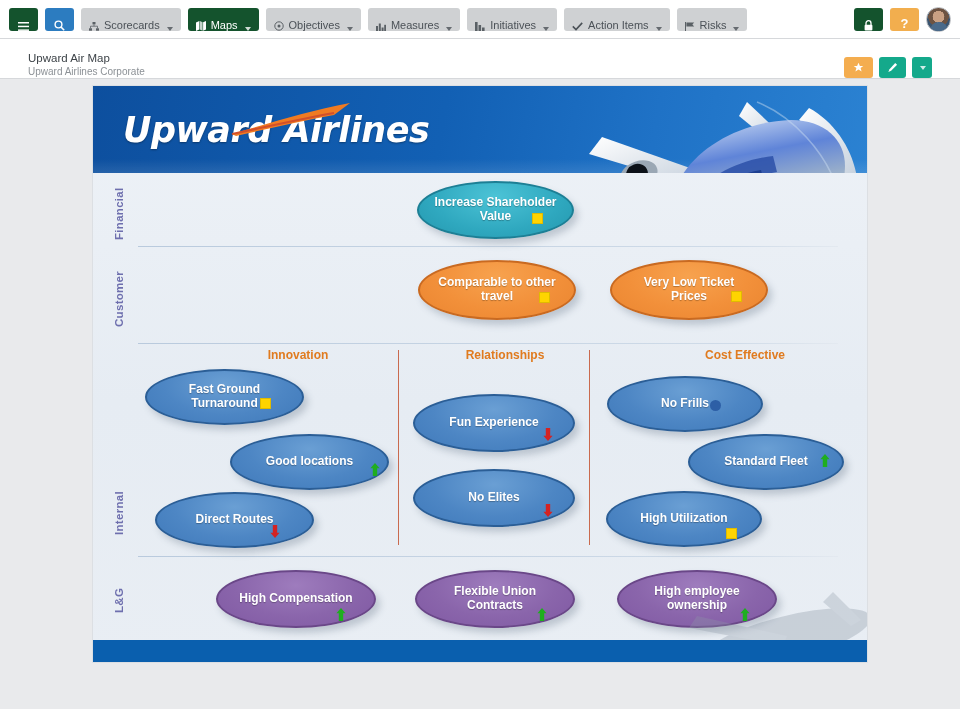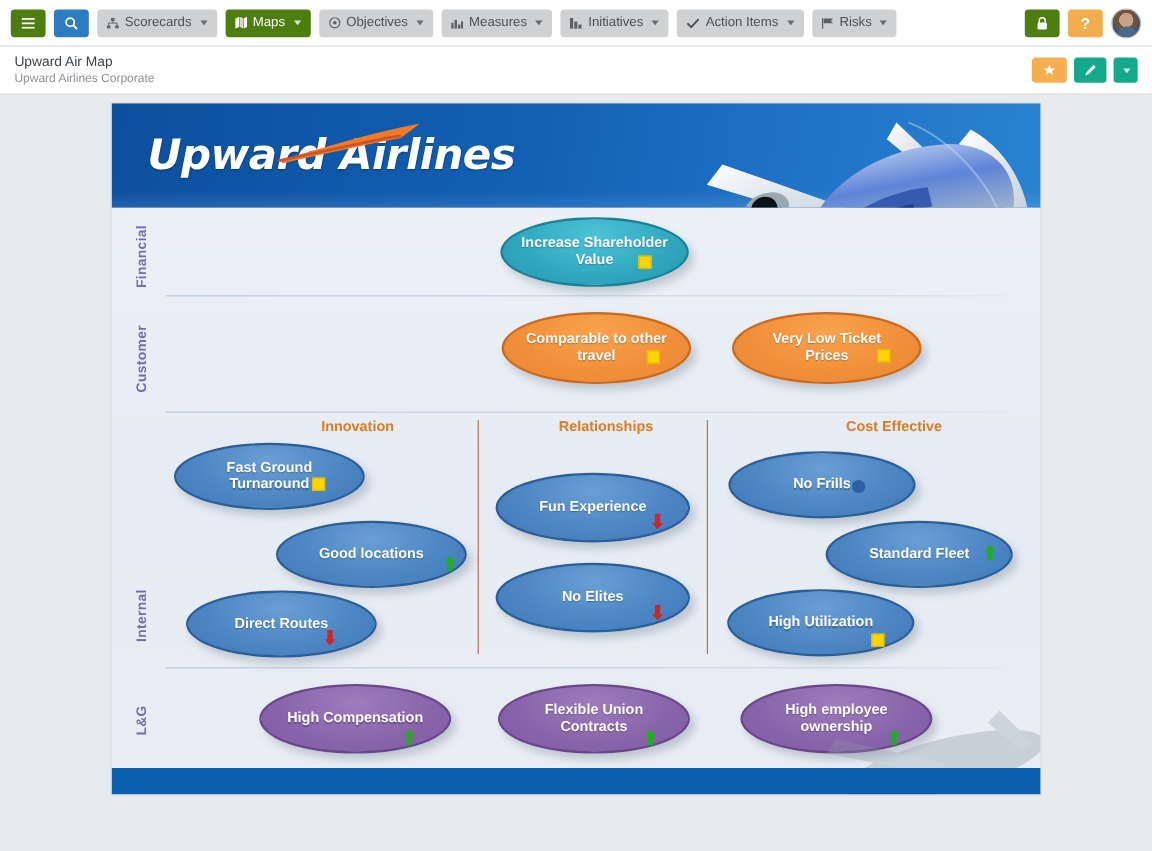--- a/index.html
+++ b/index.html
@@ -15,31 +15,31 @@
     height: 39px; width: 960px;
     background: #ffffff;
     border-bottom: 1px solid #d6d8db;
     display: flex; align-items: center;
     padding: 0 9px;
     gap: 7px;
   }
   .nav-btn {
     height: 23px;
     border-radius: 3px;
-    display: inline-flex; align-items: center; gap: 5px;
+    display: inline-flex; align-items: flex-end; gap: 5px;
     padding: 0 8px;
     font-size: 11px;
     color: #4b5157;
     background: #cfd1d3;
     border: none;
     white-space: nowrap;
     cursor: pointer;
   }
   .nav-btn.square { width: 29px; padding: 0; justify-content: center; }
-  .nav-btn.green { background: #4d7c0f; color: #fff; }
+  .nav-btn.green { background: #14532d; color: #fff; }
   .nav-btn.blue  { background: #2c7cc0; color: #fff; }
   .nav-btn.orange{ background: #f2ae4e; color: #fff; }
   .caret {
     width: 0; height: 0;
     border-left: 3.5px solid transparent;
     border-right: 3.5px solid transparent;
     border-top: 4px solid currentColor;
     margin-left: 2px; opacity: .8;
   }
   .nav-spacer { flex: 1 1 auto; }
@@ -55,22 +55,22 @@
     background: #4a6a8a; border-radius: 8px 8px 0 0;
   }
   .ico { display: inline-block; line-height: 1; font-size: 10px; }
   .ico svg { display: block; }
 
   
   .page-head {
     height: 40px; width: 960px;
     background: #ffffff;
     border-bottom: 1px solid #d6d8db;
-    display: flex; align-items: center;
-    padding: 0 12px;
+    display: flex; align-items: flex-end;
+    padding: 0 28px;
   }
   .page-title { font-size: 11.5px; color: #3d4348; line-height: 1.25; }
   .page-sub { font-size: 10px; color: #8c9196; line-height: 1.3; }
   .head-actions { margin-left: auto; display: flex; gap: 6px; align-items: center; }
   .act-btn {
     height: 21px; border-radius: 3px; border: none;
     display: inline-flex; align-items: center; justify-content: center;
     color: #fff; font-size: 10px; cursor: pointer; padding: 0 9px;
   }
   .act-star { background: #f4ad4f; }

